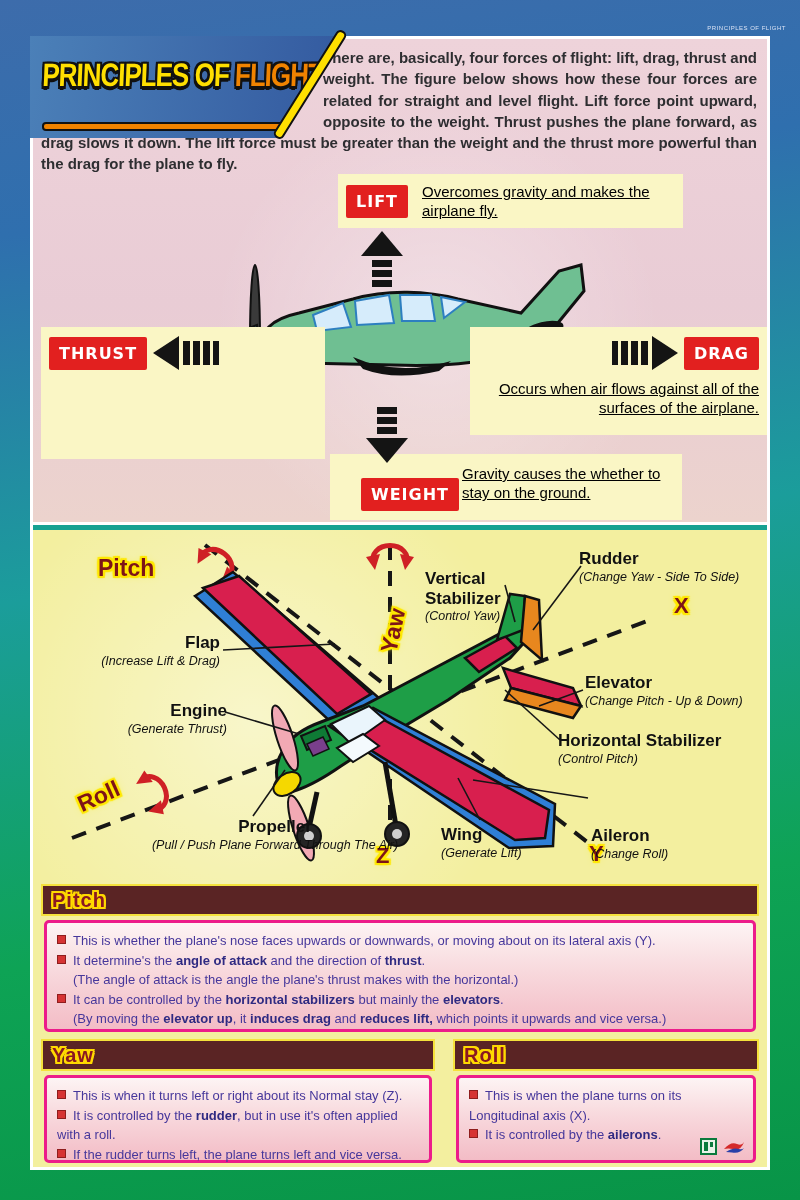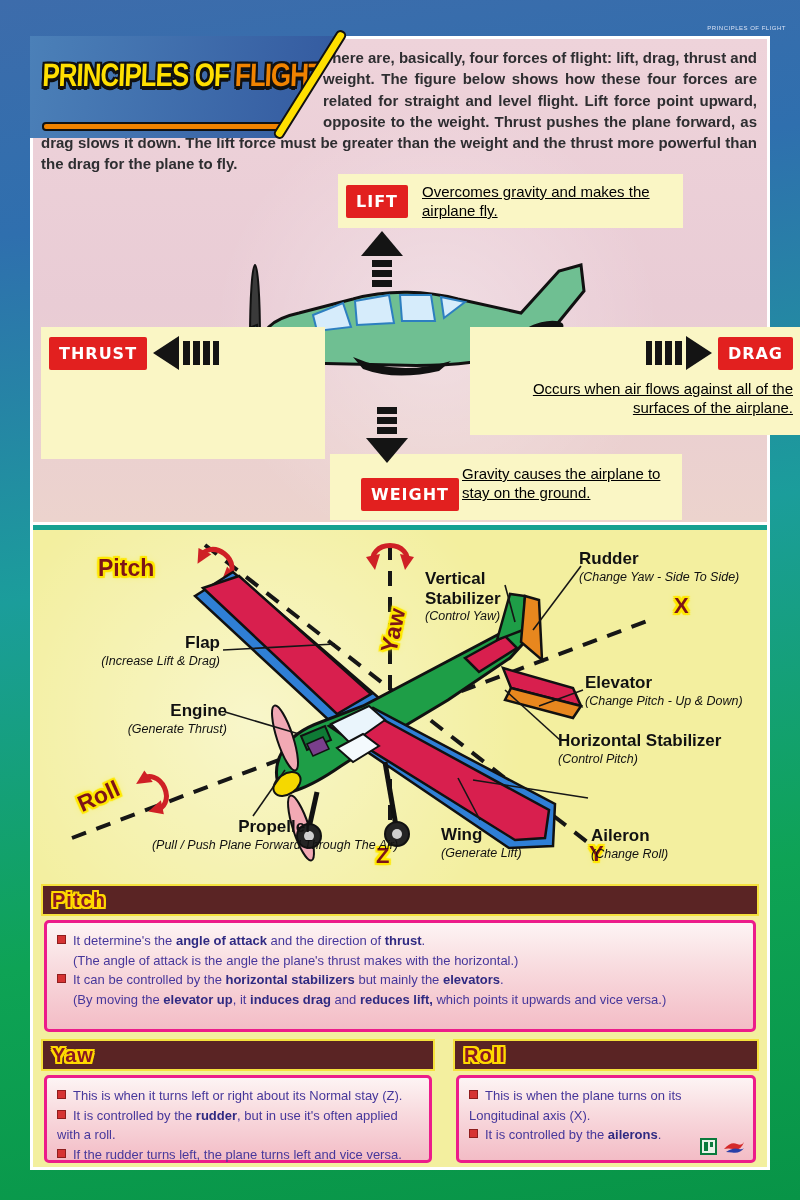--- a/index.html
+++ b/index.html
@@ -61,21 +61,21 @@
     background:#e2201f;color:#fff;font-weight:bold;font-family:"DejaVu Sans",sans-serif;
     font-size:16px;letter-spacing:1px;padding:7px 10px;border-radius:2px;
     display:inline-block;
   }
   .force-desc{font-size:15px;color:#000000;line-height:1.28;text-decoration:underline;}
 
   .lift-panel{left:305px;top:135px;width:345px;height:54px;display:flex;align-items:center;padding:0 8px;box-sizing:border-box;}
   .lift-panel .force-box{margin-right:14px;padding-left:10px;}
   .thrust-panel{left:8px;top:288px;width:284px;height:132px;padding:8px;box-sizing:border-box;}
   .thrust-row{display:flex;align-items:center;gap:6px;margin-bottom:8px;}
-  .drag-panel{left:437px;top:288px;width:331px;height:108px;padding:8px;box-sizing:border-box;text-align:right;}
+  .drag-panel{left:437px;top:288px;width:297px;height:108px;padding:8px;box-sizing:border-box;text-align:right;}
   .drag-row{display:flex;align-items:center;justify-content:flex-end;gap:6px;margin-bottom:8px;}
   .weight-panel{left:297px;top:415px;width:352px;height:66px;}
   .weight-panel .force-box{position:absolute;left:14px;top:24px;margin-left:17px;}
   .weight-panel .force-desc{position:absolute;left:132px;top:10px;width:212px;}
 
   .arrow-up{position:absolute;left:327px;top:192px;z-index:3;}
   .arrow-down{position:absolute;left:332px;top:366px;z-index:3;}
 
   .plane-side-wrap{position:absolute;left:170px;top:212px;width:430px;height:180px;z-index:1;}
 
@@ -215,21 +215,21 @@
     </div>
 
     <svg class="arrow-down" width="44" height="58" viewBox="0 0 44 58">
       <rect x="12" y="2" width="20" height="7" fill="#141414"></rect>
       <rect x="12" y="12" width="20" height="7" fill="#141414"></rect>
       <rect x="12" y="22" width="20" height="7" fill="#141414"></rect>
       <polygon points="1,33 43,33 22,58" fill="#141414"></polygon>
     </svg>
     <div class="force-panel weight-panel">
       <span class="force-box">WEIGHT</span>
-      <span class="force-desc">Gravity causes the airplane to stay on the ground.</span>
+      <span class="force-desc">Gravity causes the whether to stay on the ground.</span>
     </div>
   </div>
 
   <div class="divider"></div>
 
   <div class="sec-diagram"></div>
 
   <svg class="diagram-svg" viewBox="0 0 734 360">
 
     <g stroke="#161616" stroke-width="4" stroke-dasharray="15 11">
@@ -341,20 +341,21 @@
   </div>
   <div class="part-label lbl-wing">
     <div class="part-name">Wing</div>
     <div class="part-desc">(Generate Lift)</div>
   </div>
 
   <div class="info-header pitch-header">
     <span class="bubble">Pitch</span>
   </div>
   <div class="info-box pitch-box">
+    <div class="bullet-line"><span class="bullet-sq"></span><span>This is whether the plane's nose faces upwards or downwards, or moving about on its lateral axis (Y).</span></div>
     <div class="bullet-line"><span class="bullet-sq"></span><span>It determine's the <b>angle of attack</b> and the direction of <b>thrust</b>.</span></div>
     <div class="bullet-line cont"><span>(The angle of attack is the angle the plane's thrust makes with the horizontal.)</span></div>
     <div class="bullet-line"><span class="bullet-sq"></span><span>It can be controlled by the <b>horizontal stabilizers</b> but mainly the <b>elevators</b>.</span></div>
     <div class="bullet-line cont"><span>(By moving the <b>elevator up</b>, it <b>induces drag</b> and <b>reduces lift,</b> which points it upwards and vice versa.)</span></div>
   </div>
 
   <div class="info-header yaw-header">
     <span class="bubble">Yaw</span>
   </div>
   <div class="info-box yaw-box">

